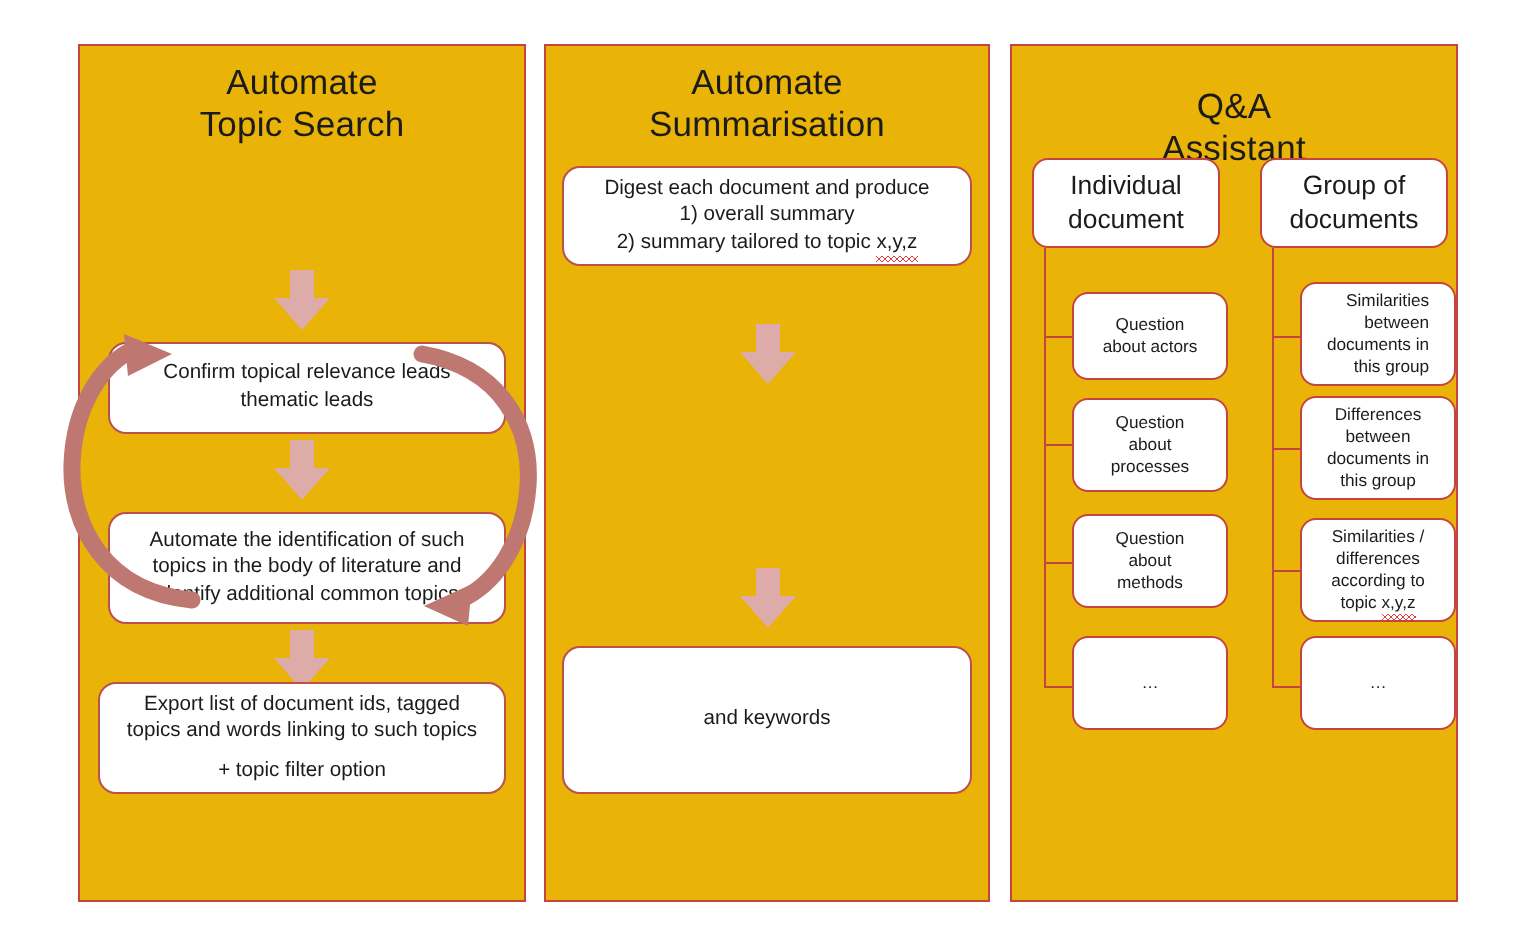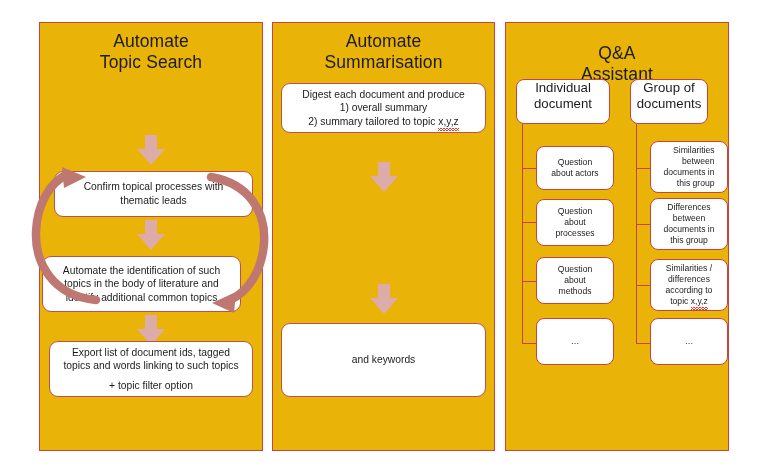--- a/index.html
+++ b/index.html
@@ -103,20 +103,21 @@
   }
 
   
   .branch-head {
     position: absolute;
     box-sizing: border-box;
     border: 1.4px solid #C4453F;
     border-radius: 8px;
     background: #ffffff;
     display: flex;
+    align-items: center;
     justify-content: center;
     text-align: center;
   }
   .branch-head .btext {
     font-size: 13.2px;
     line-height: 1.22;
     color: #1b1b1b;
   }
   .leaf {
     position: absolute;
@@ -175,31 +176,31 @@
   </div>
 
 
   <div class="down-arrow" style="left:137px; top:135px;">
     <div class="shaft"></div>
     <div class="head"></div>
   </div>
 
   <div class="pbox" style="left:54px; top:171px; width:199px; height:46px;">
     <div class="ptext">
-      <div>Confirm topical processes with</div>
+      <div>Confirm topical relevance leads</div>
       <div>thematic leads</div>
     </div>
   </div>
 
   <div class="down-arrow" style="left:137px; top:220px;">
     <div class="shaft"></div>
     <div class="head"></div>
   </div>
 
-  <div class="pbox" style="left:42px; top:256px; width:199px; height:56px;text-align:center;">
+  <div class="pbox" style="left:54px; top:256px; width:199px; height:56px;text-align:center;">
     <div class="ptext">
       <div>Automate the identification of such</div>
       <div>topics in the body of literature and</div>
       <div>identify additional common topics</div>
     </div>
   </div>
 
   <div class="down-arrow" style="left:137px; top:315px;">
     <div class="shaft"></div>
     <div class="head"></div>
@@ -287,21 +288,21 @@
       <div>about</div>
       <div>methods</div>
     </div>
   </div>
 
   <div class="tree-line horz" style="left:522px; top:343px; width:14px;"></div>
   <div class="leaf" style="left:536px; top:318px; width:78px; height:47px;">
     <div class="ltext">…</div>
   </div>
 
-  <div class="branch-head" style="left:630px; top:79px; width:78px; height:45px;">
+  <div class="branch-head" style="left:630px; top:79px; width:94px; height:45px;">
     <div class="btext">
       <div>Group of</div>
       <div>documents</div>
     </div>
   </div>
   <div class="tree-line vert" style="left:636px; top:124px; height:219px;"></div>
 
   <div class="tree-line horz" style="left:636px; top:168px; width:14px;"></div>
   <div class="leaf" style="left:650px; top:141px; width:78px; height:52px;text-align:right;">
     <div class="ltext">

